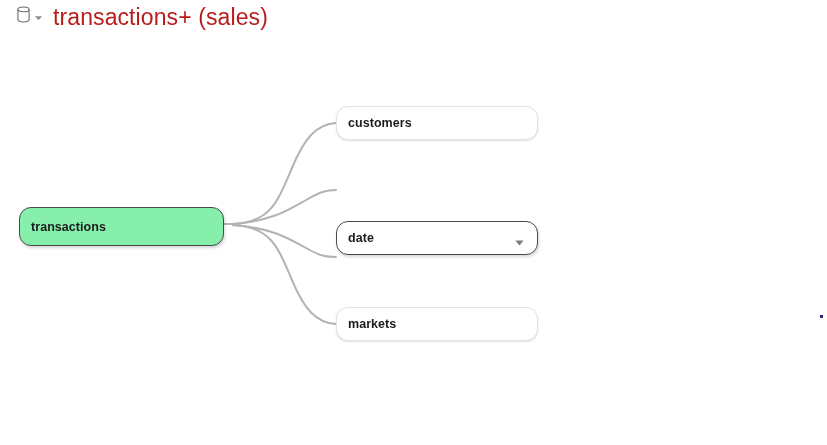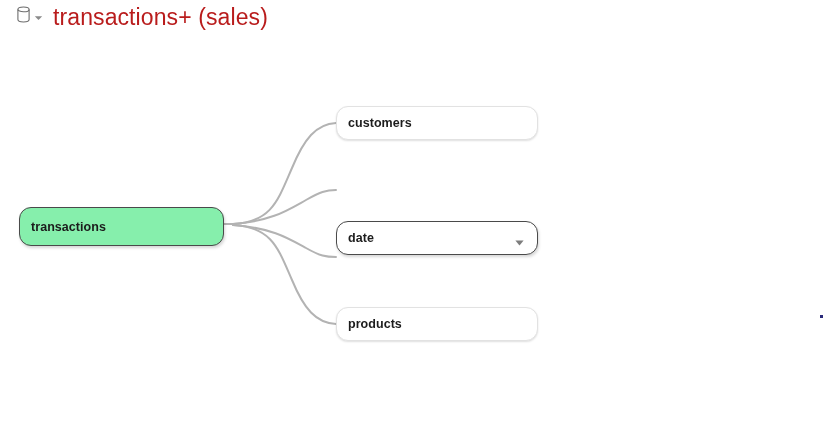--- a/index.html
+++ b/index.html
@@ -180,17 +180,17 @@
     <span class="node-label">date</span>
     <span class="node-caret">
       <svg width="9" height="6" viewBox="0 0 9 6" aria-hidden="true">
         <path d="M0.4 0.6 H8.6 L4.5 5.4 Z" fill="#7d7d7d"></path>
       </svg>
     </span>
   </div>
 
 
   <div class="node child c3">
-    <span class="node-label">products</span>
+    <span class="node-label">markets</span>
   </div>
 
   <div class="stray-dot"></div>
 </div>
 
 </body></html>

